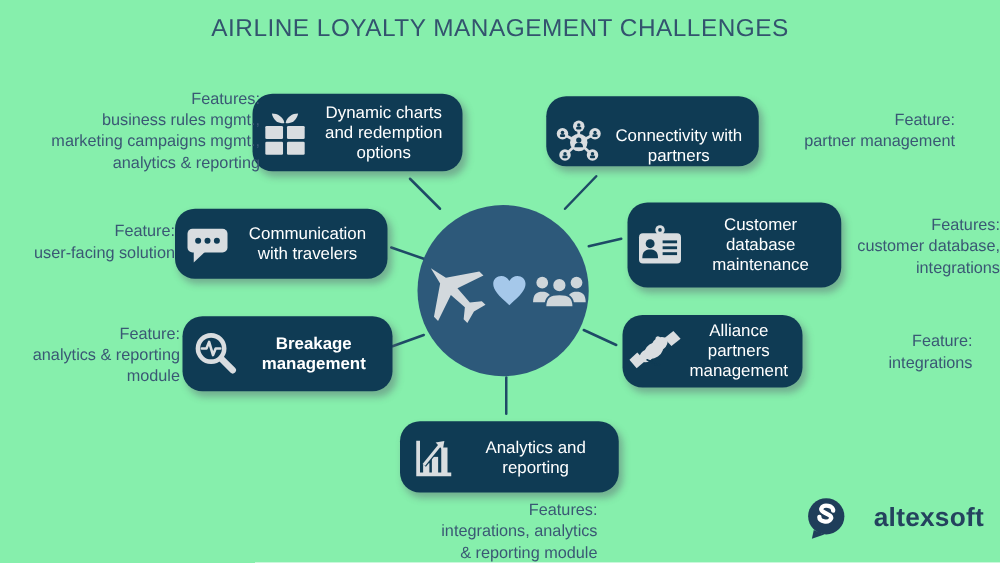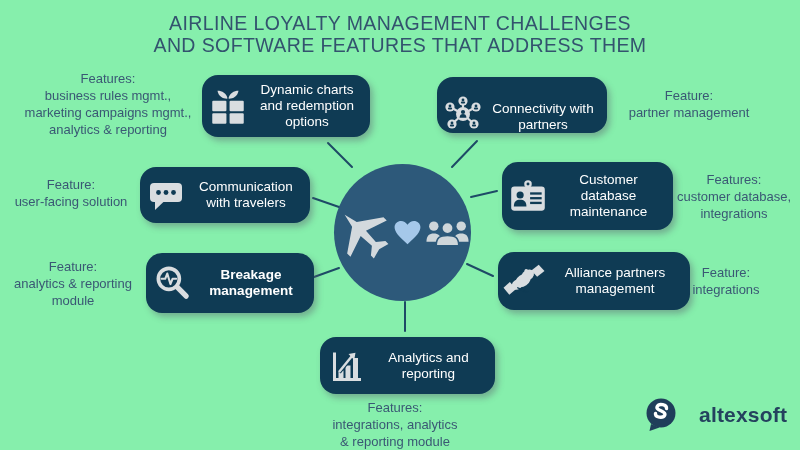--- a/index.html
+++ b/index.html
@@ -25,44 +25,43 @@
   .nicon svg{overflow:visible;}
   .nlabel{
     flex:1;text-align:center;font-size:13.5px;line-height:16px;white-space:pre-line;
     padding-right:10px;
   }
   .n1{left:202px;top:75px;width:168px;height:62px;}
   .n2{left:437px;top:77px;width:170px;height:56px;align-items:flex-end;}
   .n3{left:140px;top:167px;width:170px;height:56px;}
   .n4{left:502px;top:162px;width:171px;height:68px;}
   .n5{left:146px;top:253px;width:168px;height:60px;font-weight:bold;}
-  .n6{left:498px;top:252px;width:192px;height:58px;}
+  .n6{left:498px;top:252px;width:144px;height:58px;}
   .n7{left:320px;top:337px;width:175px;height:57px;}
   .feature{
-    position:absolute;text-align:center;color:#3a5874;font-size:13px;line-height:17px;
+    position:absolute;text-align:right;color:#3a5874;font-size:13px;line-height:17px;
     white-space:pre-line;
   }
   .f1{left:8px;top:70px;width:200px;}
   .f2{left:614px;top:87px;width:150px;}
   .f3{left:2px;top:176px;width:138px;}
   .f4{left:668px;top:171px;width:132px;}
   .f5{left:2px;top:258px;width:142px;}
   .f6{left:674px;top:264px;width:104px;}
   .f7{left:312px;top:399px;width:166px;}
   .logo{position:absolute;left:644px;top:397px;display:flex;align-items:center;gap:21px;}
   .logo-text{font-size:21px;font-weight:700;color:#24425e;letter-spacing:.2px;}
 </style>
 </head>
 <body>
 
 <div class="canvas">
 
   <div class="title">
     <div>AIRLINE LOYALTY MANAGEMENT CHALLENGES</div>
-    <div>AND SOFTWARE FEATURES THAT ADDRESS THEM</div>
   </div>
 
   <svg class="connectors" width="800" height="450" viewBox="0 0 800 450">
     <g stroke="#1e4a66" stroke-width="2" stroke-linecap="round">
       <line x1="328" y1="143" x2="352" y2="167"></line>
       <line x1="477" y1="141" x2="452" y2="167"></line>
       <line x1="313" y1="198" x2="339" y2="207"></line>
       <line x1="471" y1="197" x2="497" y2="191"></line>
       <line x1="339" y1="268" x2="314" y2="277"></line>
       <line x1="467" y1="264" x2="493" y2="276"></line>

